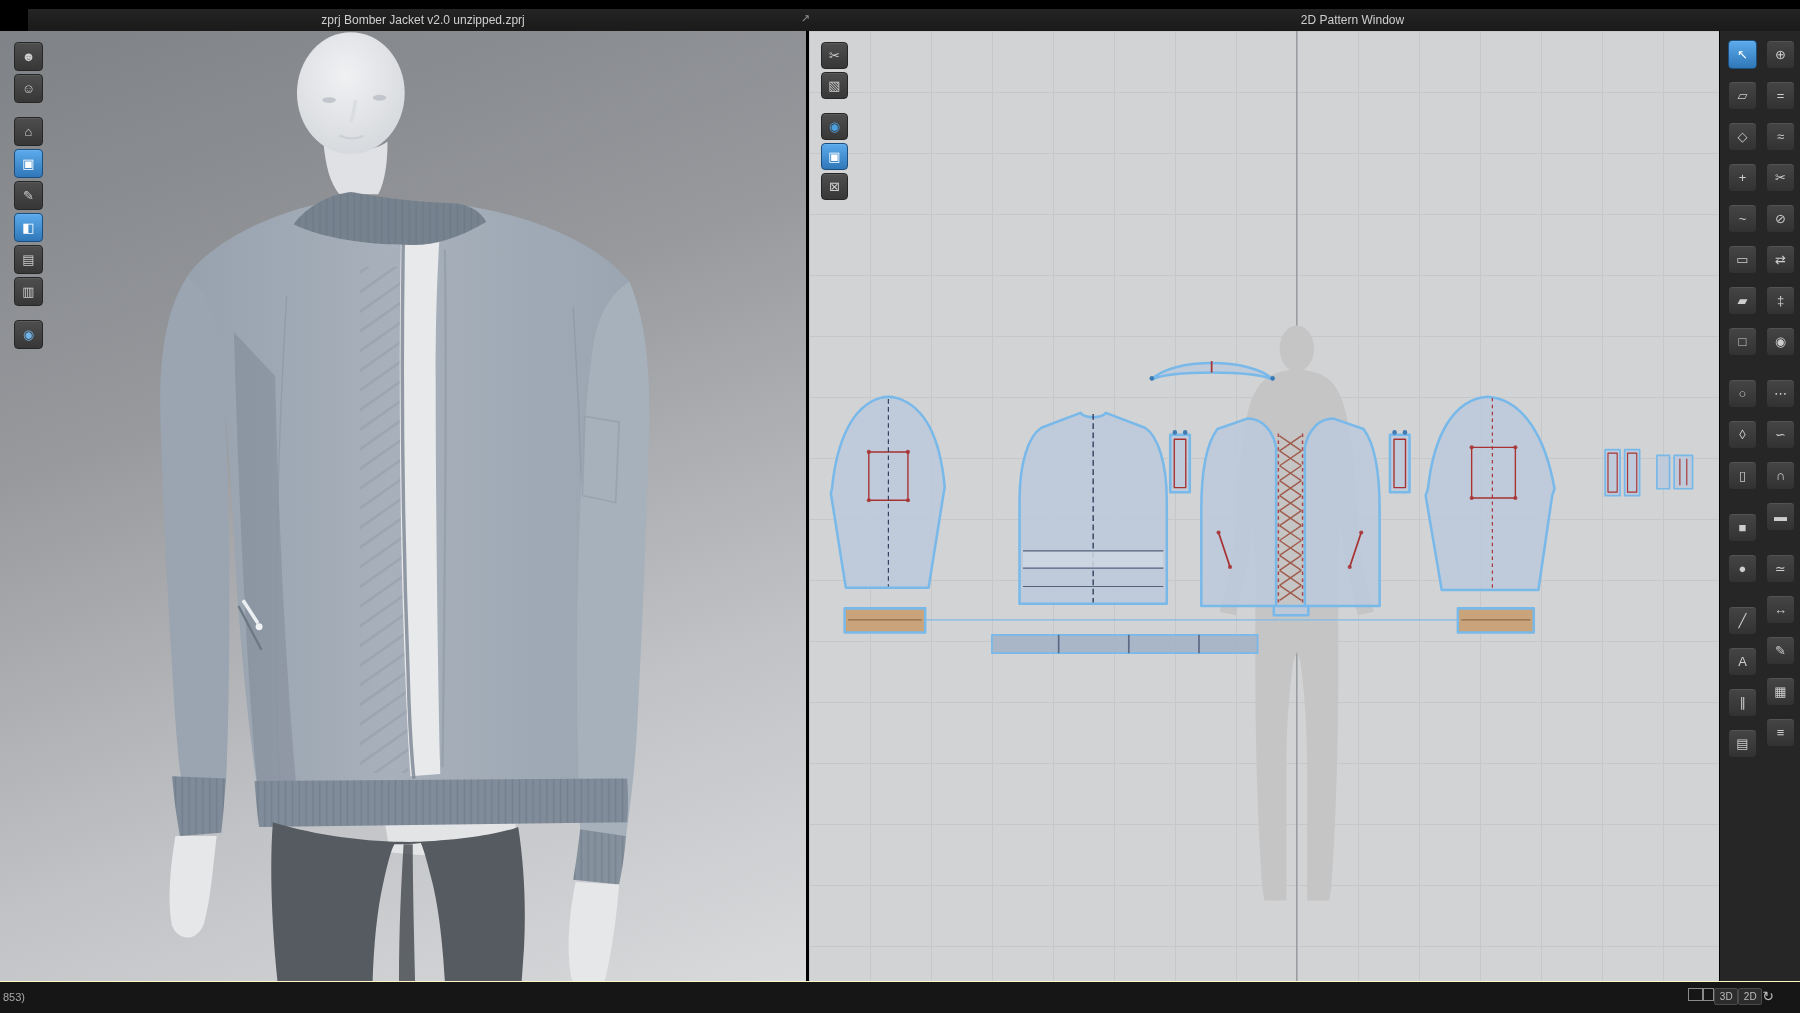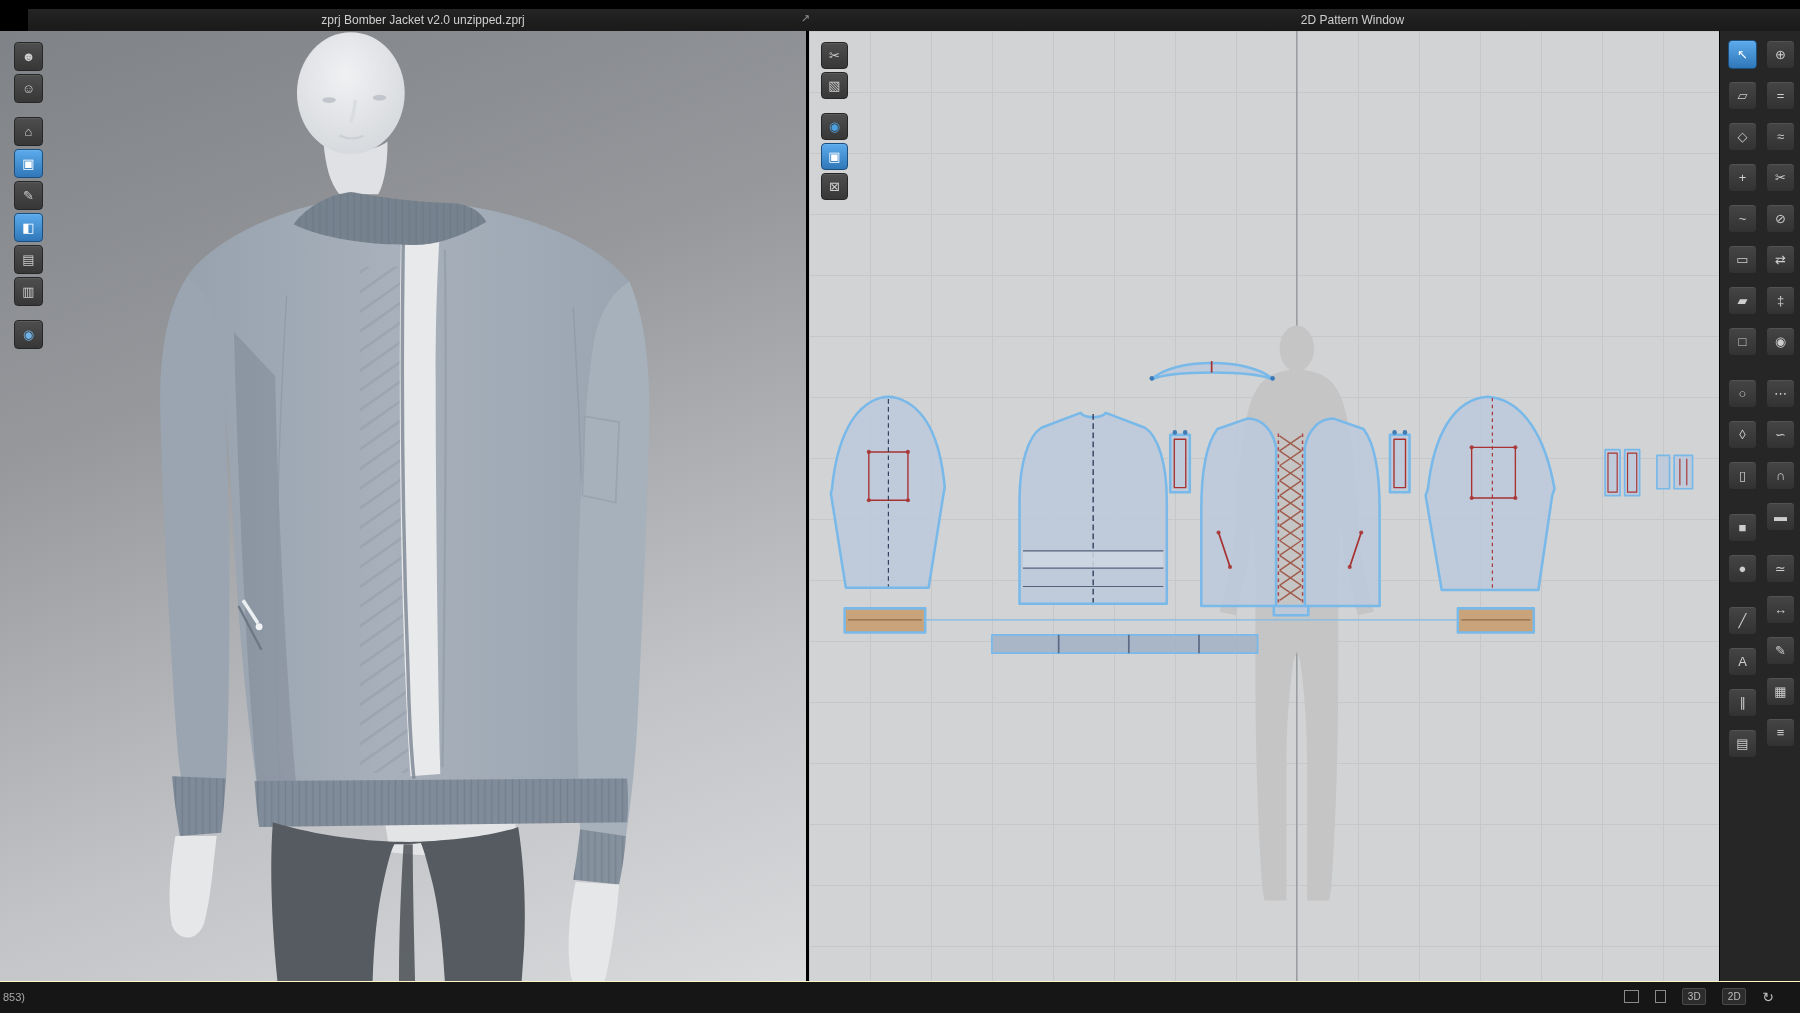--- a/index.html
+++ b/index.html
@@ -36,21 +36,21 @@
     color:#cdcdcd;font-size:13px;display:flex;align-items:center;justify-content:center;cursor:pointer;}
   .toolbar-2d .tool{width:25px;height:25px;}
   .strip-a .tool,.strip-b .tool{background:linear-gradient(#454545,#323232);}
   .tool.active{background:linear-gradient(#5cabec,#2f77b8);border-color:#1d4f7e;color:#fff;}
   .tool.gap{margin-top:11px;}
 
   
   .statusbar{position:absolute;left:0;top:981px;width:1800px;height:32px;background:#161616;
     border-top:1px solid #fef9c3;color:#a9a9a9;font-size:11px;}
   .status-left{position:absolute;left:3px;top:9px;}
-  .statusright{position:absolute;right:26px;top:6px;display:flex;align-items:center;gap:16px;}
+  .statusright{position:absolute;right:26px;top:6px;display:flex;align-items:flex-start;gap:0;}
   .winicon{width:13px;height:11px;border:1px solid #8a8a8a;display:inline-block;background:transparent;cursor:pointer;}
   .winicon.single{width:9px;}
   .sbtn{background:#2c2c2c;border:1px solid #4a4a4a;border-radius:2px;color:#bdbdbd;font-size:10px;
     height:17px;min-width:24px;padding:0 4px;cursor:pointer;font-family:inherit;}
   .syncbtn{color:#bdbdbd;font-size:14px;cursor:pointer;}
 </style>
 </head>
 <body>
 
 <div class="app">

